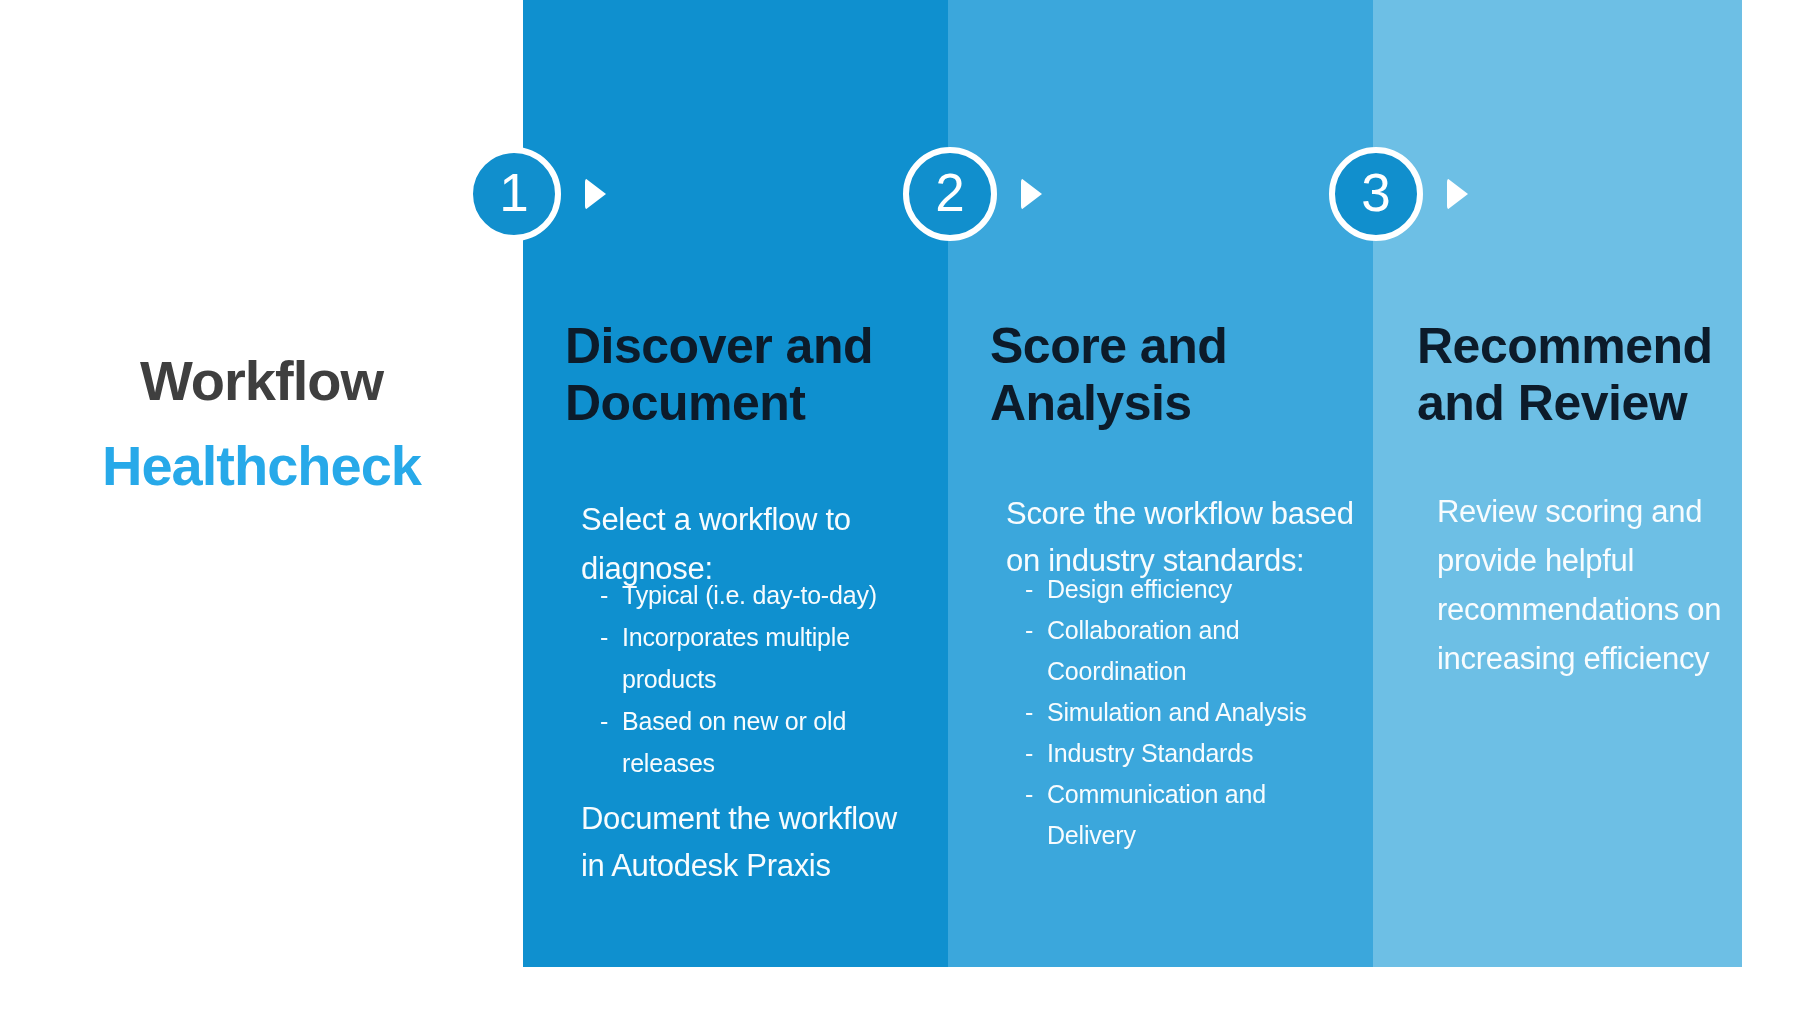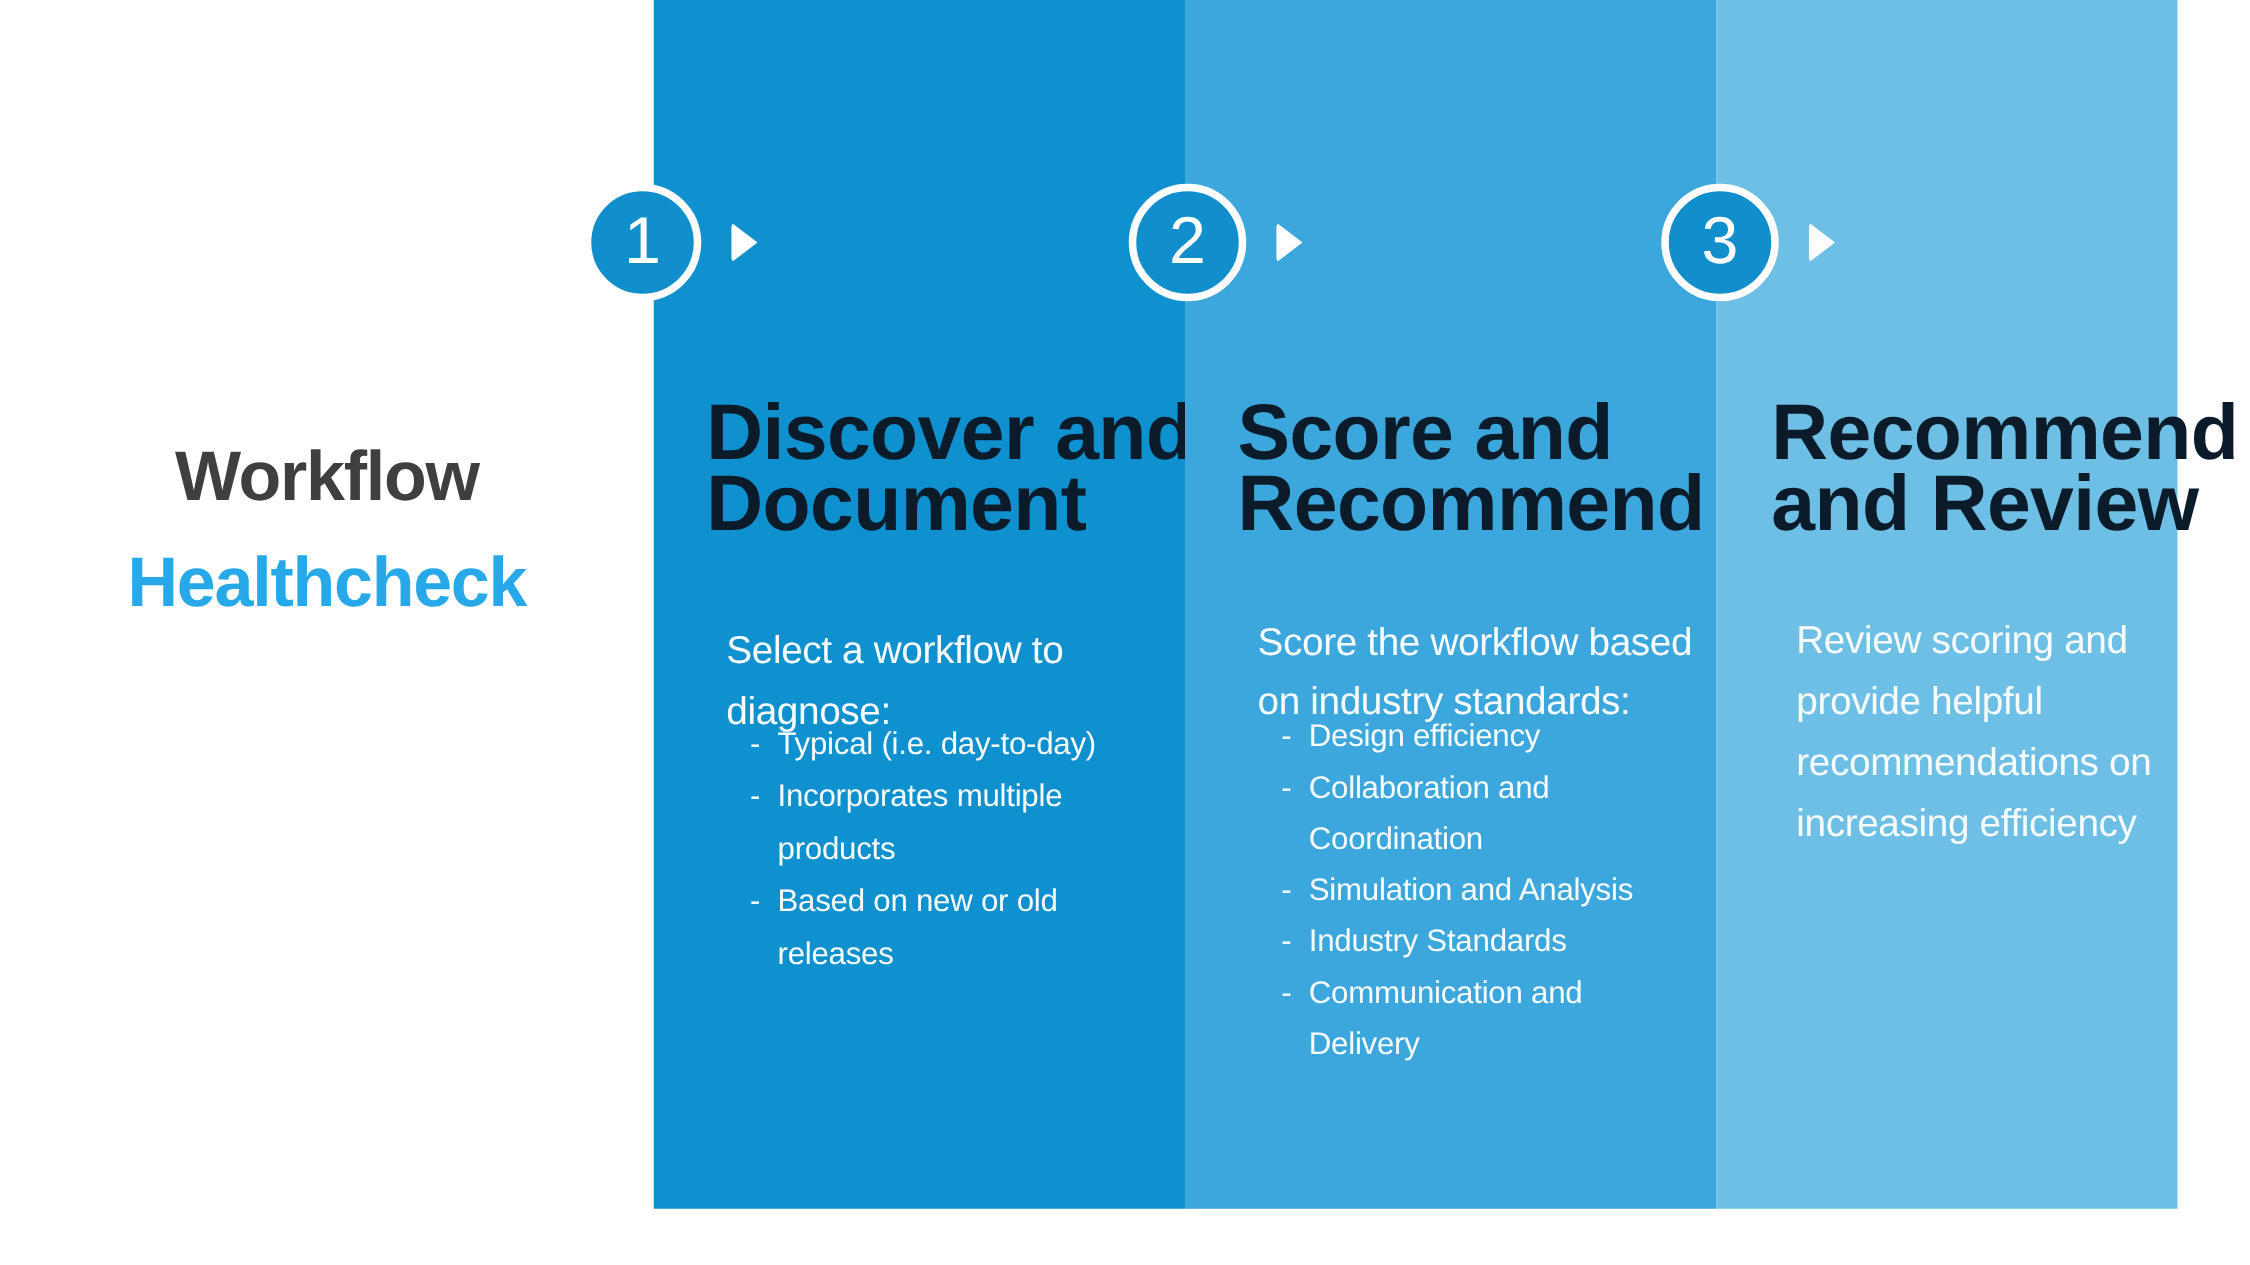--- a/index.html
+++ b/index.html
@@ -36,21 +36,21 @@
   .col { position: absolute; top: 0; height: 967px; }
   .col.c1 { left: 523px;  width: 425px; background: var(--col1, #0f90cf); }
   .col.c2 { left: 948px;  width: 425px; background: var(--col2, #3ba7dc); }
   .col.c3 { left: 1373px; width: 369px; background: var(--col3, #6dbfe5); }
 
   .heading {
     position: absolute;
     left: 42px;
     top: 318px;
     margin: 0;
-    font-size: 63px;
+    font-size: 50px;
     font-weight: 700;
     line-height: 57px;
     letter-spacing: -0.5px;
     color: var(--heading_dark, #0c1b2a);
     white-space: pre;
   }
   .col.c3 .heading { left: 44px; }
 
   .body {
     position: absolute;
@@ -146,25 +146,27 @@
         <span class="dash">-</span>
         <span class="li-text">Incorporates multiple
 products</span>
       </div>
       <div class="li">
         <span class="dash">-</span>
         <span class="li-text">Based on new or old
 releases</span>
       </div>
     </div>
+    <p class="body outro">Document the workflow
+in Autodesk Praxis</p>
   </section>
 
   <section class="col c2">
     <h2 class="heading">Score and
-Recommend</h2>
+Analysis</h2>
     <p class="body intro">Score the workflow based
 on industry standards:</p>
     <div class="list">
       <div class="li">
         <span class="dash">-</span>
         <span class="li-text">Design efficiency</span>
       </div>
       <div class="li">
         <span class="dash">-</span>
         <span class="li-text">Collaboration and

